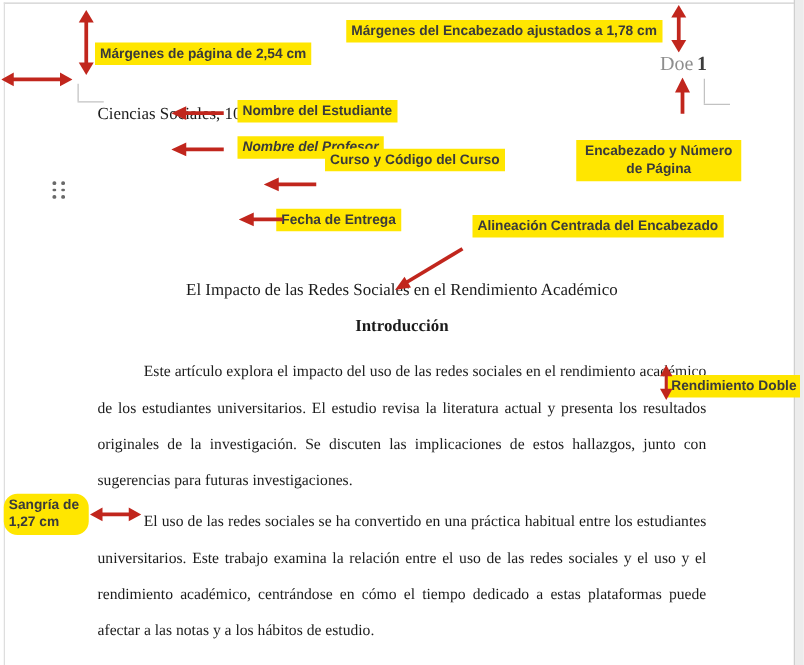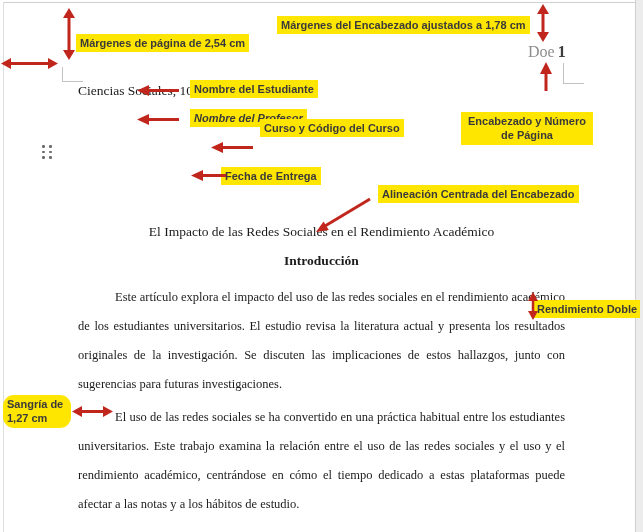--- a/index.html
+++ b/index.html
@@ -67,21 +67,21 @@
   <p>El uso de las redes sociales se ha convertido en una práctica habitual entre los estudiantes universitarios. Este trabajo examina la relación entre el uso de las redes sociales y el uso y el rendimiento académico, centrándose en cómo el tiempo dedicado a estas plataformas puede afectar a las notas y a los hábitos de estudio.</p>
 </div>
 
 <div class="label" style="left:76px;top:34px;">Márgenes de página de 2,54 cm</div>
 <div class="label" style="left:277px;top:16px;">Márgenes del Encabezado ajustados a 1,78 cm</div>
 <div class="label" style="left:461px;top:112px;width:124px;text-align:center;">Encabezado y Número de Página</div>
 <div class="label" style="left:190px;top:80px;text-align:center;">Nombre del Estudiante</div>
 <div class="label" style="left:190px;top:109px;font-style:italic;">Nombre del Profesor</div>
 <div class="label" style="left:260px;top:119px;">Curso y Código del Curso</div>
 <div class="label" style="left:221px;top:167px;">Fecha de Entrega</div>
-<div class="label" style="left:378px;top:185px;">Alineación Centrada del Encabezado</div>
+<div class="label" style="left:378px;top:172px;">Alineación Centrada del Encabezado</div>
 <div class="label" style="left:534px;top:300px;padding:2px 3px;">Rendimiento Doble</div>
 <div class="label" style="left:3px;top:395px;width:60px;border-radius:11px;">Sangría de 1,27 cm</div>
 
 <svg class="arrow" style="left:62px;top:8px;" width="14" height="52">
   <line x1="7" y1="9" x2="7" y2="43" stroke-width="3"></line>
   <polygon points="7,0 1,10 13,10"></polygon>
     <polygon points="7,52 1,42 13,42"></polygon>
 </svg>
 <svg class="arrow" style="left:1px;top:57px;" width="57" height="13">
   <line x1="8" y1="6.5" x2="49" y2="6.5" stroke-width="3"></line>

